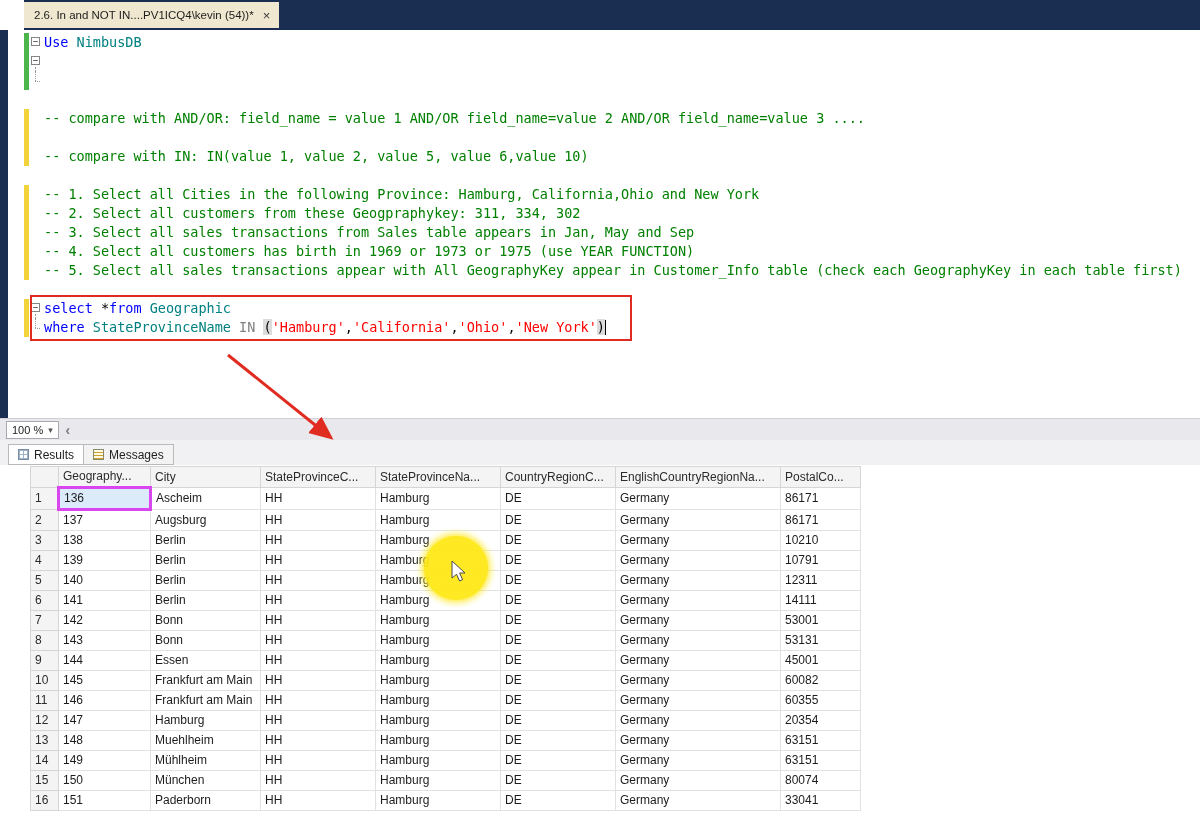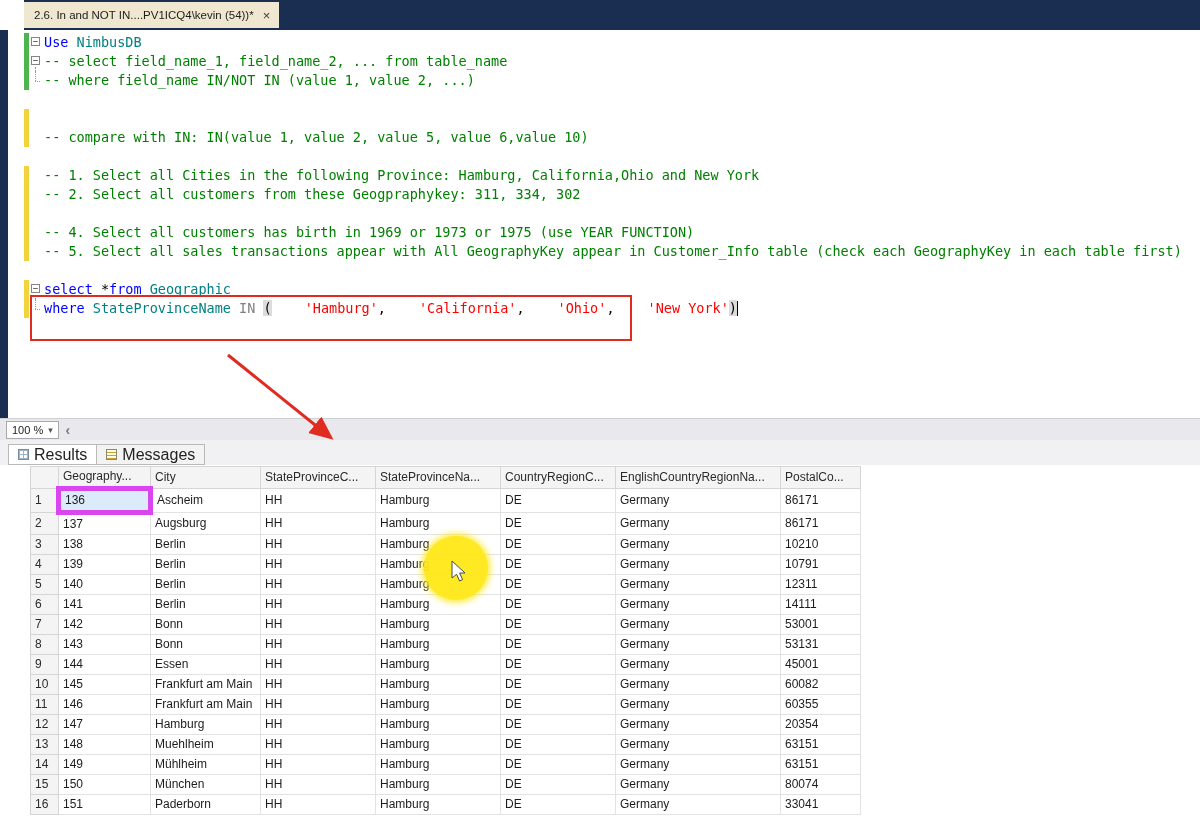--- a/index.html
+++ b/index.html
@@ -31,55 +31,55 @@
   .fold{width:15px;flex:none;position:relative;}
   .fbox{position:absolute;left:2px;top:4px;width:9px;height:9px;border:1px solid #848484;
         background:#fff;font-size:9px;line-height:7px;text-align:center;color:#333;}
   .fold.tail::after{content:'';position:absolute;left:6px;top:15px;height:4px;border-left:1px dotted #999;}
   .fold.end::before{content:'';position:absolute;left:6px;top:0;height:10px;border-left:1px dotted #999;}
   .fold.end::after{content:'';position:absolute;left:6px;top:10px;width:5px;border-bottom:1px dotted #999;}
   .ltext{white-space:pre;}
   .tok-keyword{color:var(--kw);}
   .tok-object{color:var(--obj);}
   .tok-comment{color:var(--com);}
-  .tok-string{color:var(--str);padding-left:33px;}
+  .tok-string{color:var(--str);}
   .tok-plain{color:#000;}
   .tok-operator{color:var(--opr);}
   .hl{background:#dcdcdc;}
   .tok-caret{display:inline-block;width:1px;height:15px;background:#000;vertical-align:text-bottom;}
 
   
   .scrollstrip{position:absolute;left:0;top:418px;width:1200px;height:22px;background:#e9e9ed;
                border-top:1px solid #cfcfd4;display:flex;align-items:center;}
   .zoom{margin-left:6px;height:18px;background:#fff;border:1px solid #a9a9ad;display:flex;
         align-items:center;gap:5px;padding:4px 5px;font-size:11px;color:#222;cursor:default;}
   .zoom .caret{font-size:9px;color:#555;}
   .sarrow{width:18px;text-align:center;font-size:14px;font-weight:bold;color:#7a7a7a;cursor:pointer;}
 
   
   .rtabs{position:absolute;left:0;top:440px;width:1200px;height:25px;background:#f1f1f3;
          display:flex;align-items:flex-end;padding-left:8px;}
-  .rtab{display:inline-flex;align-items:center;gap:5px;height:21px;padding:0 9px;font-size:16px;
+  .rtab{display:inline-flex;align-items:center;gap:5px;height:21px;padding:0 9px;font-size:12px;
         color:#222;border:1px solid #b9b9b9;background:#f3f3f3;margin-right:-1px;cursor:pointer;}
   .rtab.active{background:#fff;}
   .icon-grid{width:11px;height:11px;border:1px solid #7a8aa0;background:
       linear-gradient(#9db3c8 1px,transparent 1px) 0 0/4px 4px,
       linear-gradient(90deg,#9db3c8 1px,transparent 1px) 0 0/4px 4px,#fff;}
   .icon-msg{width:11px;height:11px;border:1px solid #8a8a6a;background:
       repeating-linear-gradient(#fffbe6 0 2px,#c9a227 2px 3px);}
 
   
   .gridarea{position:absolute;left:0;top:465px;width:1052px;height:360px;background:#fff;overflow:hidden;}
   table.grid{position:absolute;left:30px;top:1px;border-collapse:collapse;table-layout:fixed;
              font-size:12px;color:#1c1c1c;}
   table.grid th,table.grid td{height:19px;padding:0 4px;line-height:19px;overflow:hidden;
              white-space:nowrap;text-align:left;font-weight:normal;}
   table.grid th{background:#f4f4f4;border:1px solid #d5d5d5;color:#2b2b2b;}
   table.grid td{border:1px solid #e2e2e2;background:#fff;}
-  table.grid td.sel{background:#dcebfa;border:5px solid #d946ef;}
+  table.grid td.sel{background:#dcebfa;border:3px solid #d946ef;}
   table.grid th.rownum{background:#f4f4f4;}
 
   
   .redbox{position:absolute;left:30px;top:295px;width:602px;height:46px;border:2px solid var(--red);
           pointer-events:none;}
   svg.arrow{position:absolute;left:0;top:0;pointer-events:none;}
   .spot{position:absolute;left:424px;top:536px;width:64px;height:64px;border-radius:50%;
         background:var(--hl-yellow);opacity:.95;box-shadow:0 0 7px 2px var(--hl-yellow);
         pointer-events:none;}
   svg.cursor{position:absolute;left:450px;top:560px;pointer-events:none;}
@@ -102,35 +102,38 @@
         <span class="fold minus">
           <span class="fbox">−</span>
         </span>
         <span class="ltext"><span class="tok-keyword">Use </span><span class="tok-object">NimbusDB</span></span>
       </div>
       <div class="code-line">
         <span class="bar green"></span>
         <span class="fold minus tail">
           <span class="fbox">−</span>
         </span>
-        <span class="ltext"><span class="tok-comment">-- select field_name_1, field_name_2, ... from table_name</span></span>
       </div>
       <div class="code-line">
         <span class="bar green"></span>
         <span class="fold end"></span>
-        <span class="ltext"><span class="tok-comment">-- where field_name IN/NOT IN (value 1, value 2, ...)</span></span>
       </div>
       <div class="code-line">
         <span class="bar"></span>
         <span class="fold"></span>
         <span class="ltext"></span>
       </div>
       <div class="code-line">
         <span class="bar yellow"></span>
         <span class="fold"></span>
+        <span class="ltext"><span class="tok-comment">-- compare with AND/OR: field_name = value 1 AND/OR field_name=value 2 AND/OR field_name=value 3 ....</span></span>
+      </div>
+      <div class="code-line">
+        <span class="bar yellow"></span>
+        <span class="fold"></span>
       </div>
       <div class="code-line">
         <span class="bar yellow"></span>
         <span class="fold"></span>
         <span class="ltext"><span class="tok-comment">-- compare with IN: IN(value 1, value 2, value 5, value 6,value 10)</span></span>
       </div>
       <div class="code-line">
         <span class="bar"></span>
         <span class="fold"></span>
         <span class="ltext"></span>
@@ -141,20 +144,21 @@
         <span class="ltext"><span class="tok-comment">-- 1. Select all Cities in the following Province: Hamburg, California,Ohio and New York</span></span>
       </div>
       <div class="code-line">
         <span class="bar yellow"></span>
         <span class="fold"></span>
         <span class="ltext"><span class="tok-comment">-- 2. Select all customers from these Geogpraphykey: 311, 334, 302</span></span>
       </div>
       <div class="code-line">
         <span class="bar yellow"></span>
         <span class="fold"></span>
+        <span class="ltext"><span class="tok-comment">-- 3. Select all sales transactions from Sales table appears in Jan, May and Sep</span></span>
       </div>
       <div class="code-line">
         <span class="bar yellow"></span>
         <span class="fold"></span>
         <span class="ltext"><span class="tok-comment">-- 4. Select all customers has birth in 1969 or 1973 or 1975 (use YEAR FUNCTION)</span></span>
       </div>
       <div class="code-line">
         <span class="bar yellow"></span>
         <span class="fold"></span>
         <span class="ltext"><span class="tok-comment">-- 5. Select all sales transactions appear with All GeographyKey appear in Customer_Info table (check each GeographyKey in each table first)</span></span>

